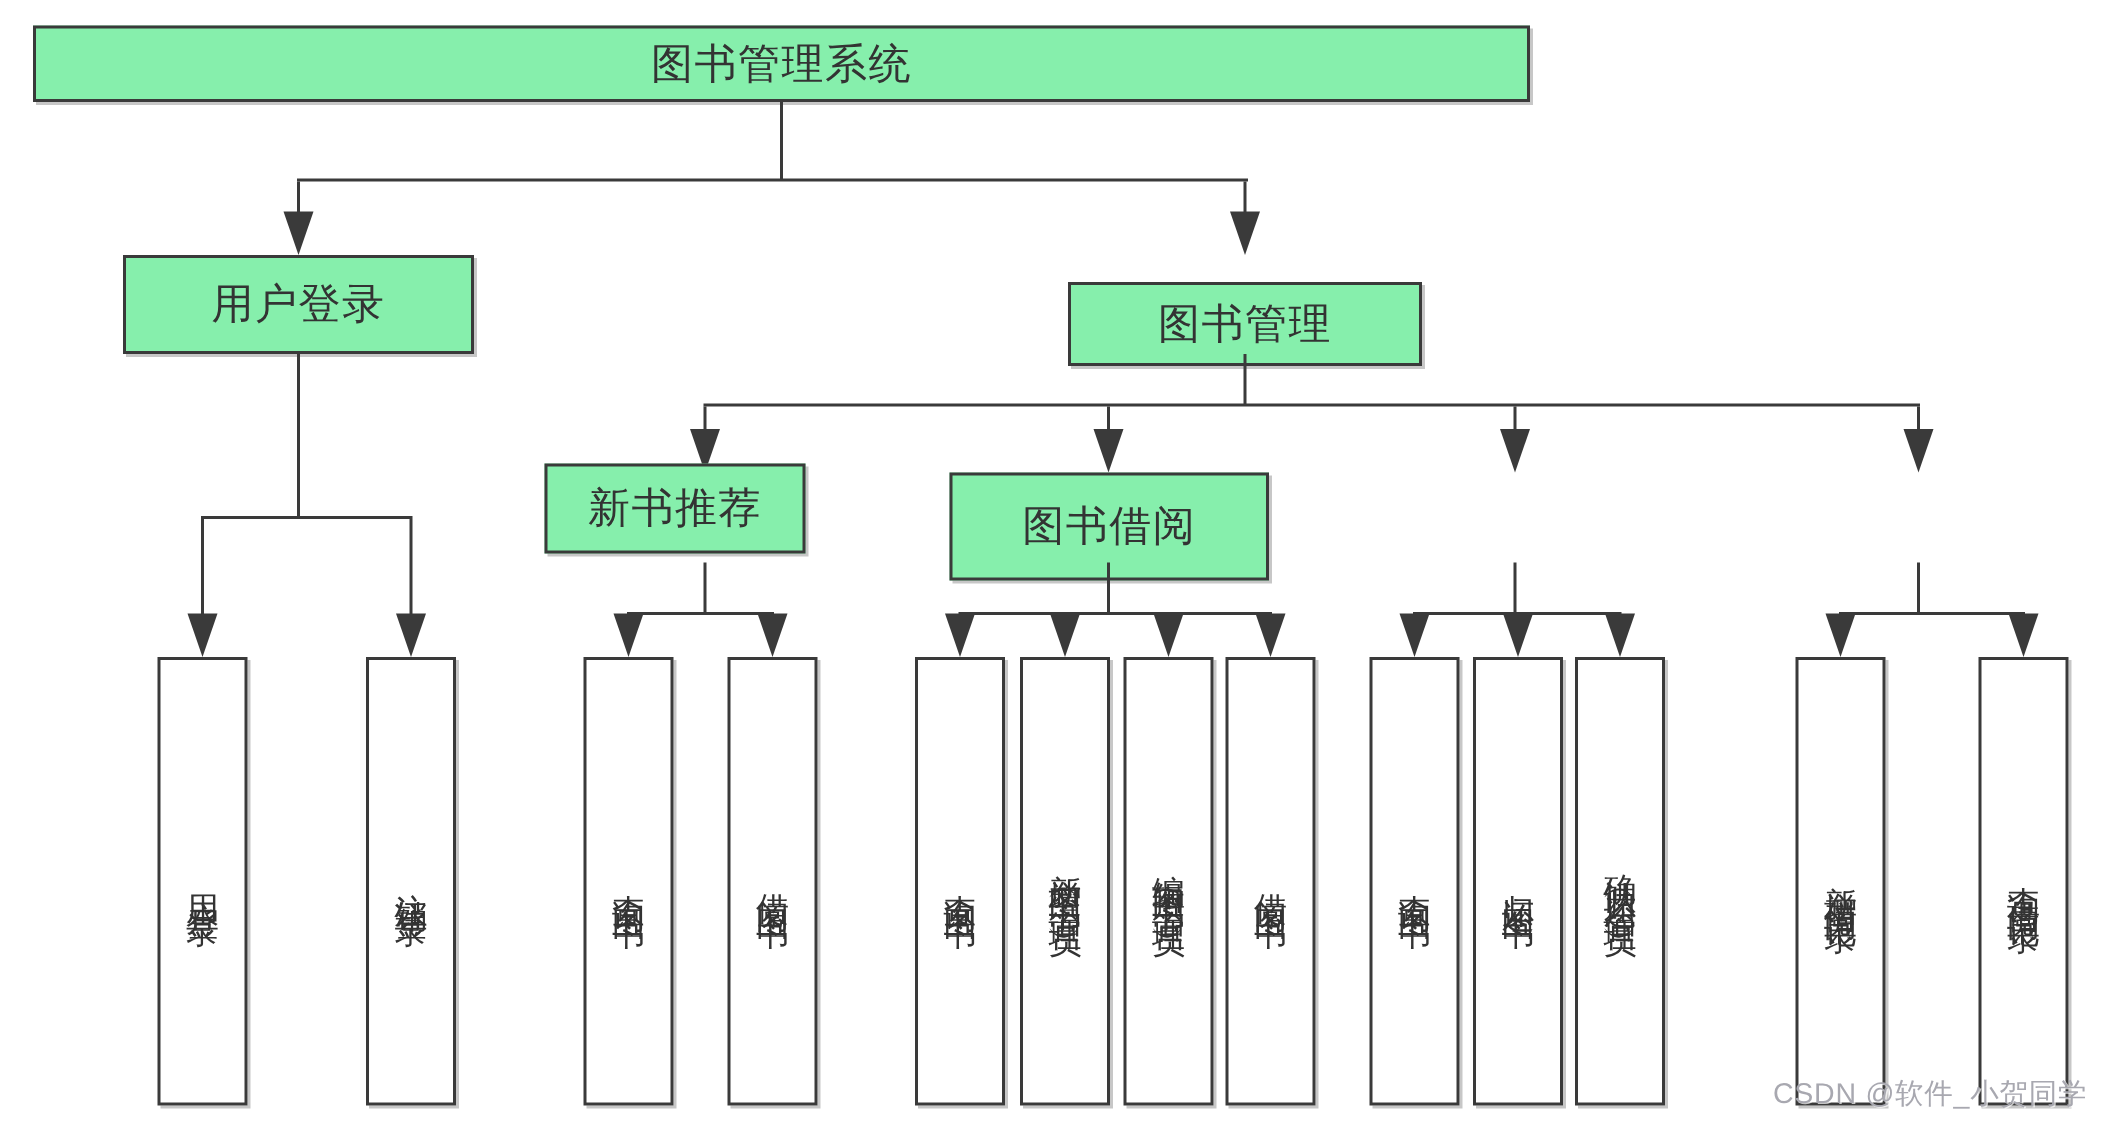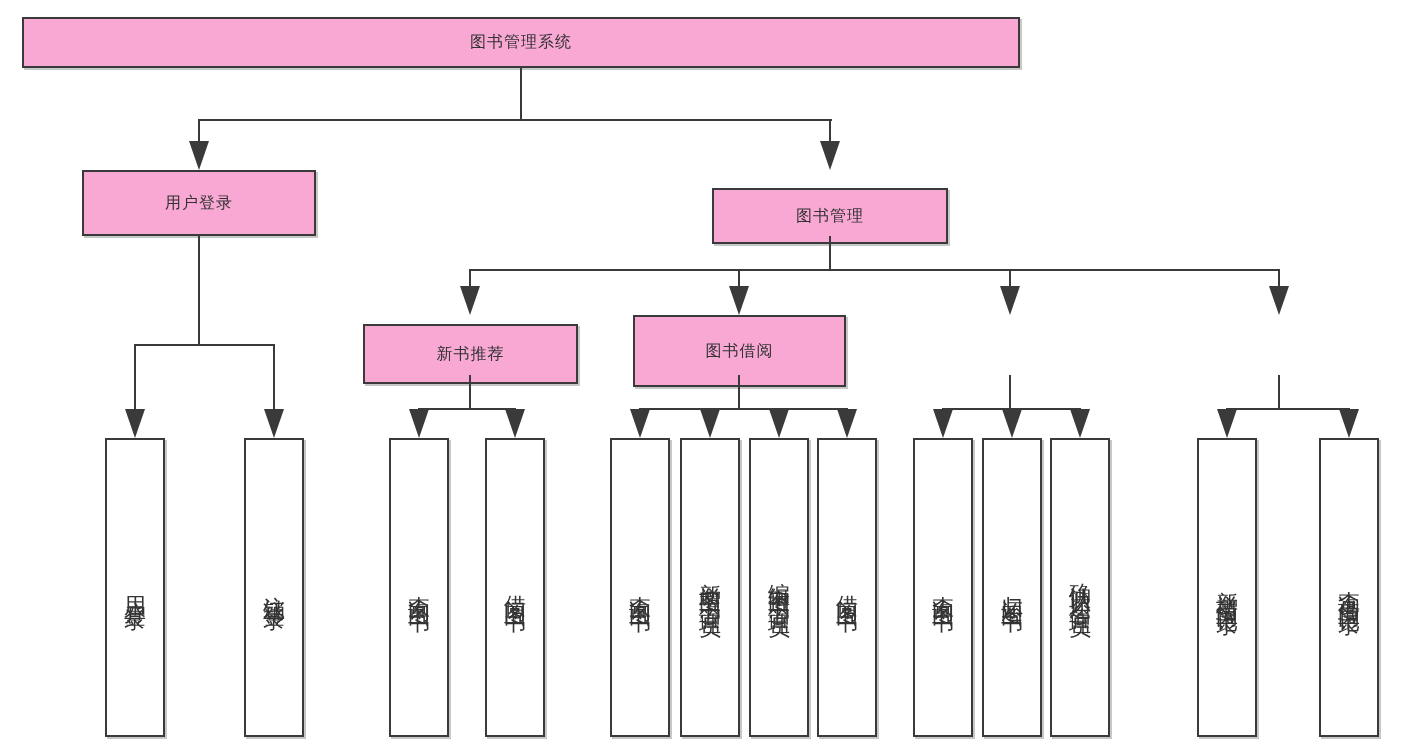--- a/index.html
+++ b/index.html
@@ -14,23 +14,23 @@
   .canvas{
     position:relative;
     width:1405px;height:747px;
     background:var(--background);
     overflow:hidden;
   }
   
   .box{
     position:absolute;
     border:2.5px solid var(--line);
-    background:#f9a8d4;
+    background:#86efac;
     display:flex;align-items:center;justify-content:center;
-    font-size:16px;
+    font-size:28px;
     letter-spacing:1px;
     color:var(--text);
     box-shadow:2px 2px 0 rgba(70,70,70,0.30);
   }
   .leaf{
     position:absolute;
     border:2.5px solid var(--line);
     background:#fff;
     display:flex;align-items:center;justify-content:center;
     box-shadow:2px 2px 0 rgba(70,70,70,0.30);
@@ -94,21 +94,21 @@
   <div class="hline" style="left:469px;top:269px;width:811px"></div>
   <div class="vline" style="left:469px;top:271px;height:16px"></div>
   <div class="arw" style="left:460px;top:286px"></div>
   <div class="vline" style="left:738px;top:271px;height:16px"></div>
   <div class="arw" style="left:729px;top:286px"></div>
   <div class="vline" style="left:1009px;top:271px;height:16px"></div>
   <div class="arw" style="left:1000px;top:286px"></div>
   <div class="vline" style="left:1278px;top:271px;height:16px"></div>
   <div class="arw" style="left:1269px;top:286px"></div>
 
-  <div class="box" style="left:363px;top:324px;width:215px;height:60px">新书推荐</div>
+  <div class="box" style="left:363px;top:309px;width:174px;height:60px">新书推荐</div>
   <div class="box" style="left:633px;top:315px;width:213px;height:72px">图书借阅</div>
 
   <div class="vline" style="left:469px;top:375px;height:34px"></div>
   <div class="hline" style="left:418px;top:408px;width:98px"></div>
   <div class="arw" style="left:409px;top:409px"></div>
   <div class="arw" style="left:505px;top:409px"></div>
 
   <div class="vline" style="left:738px;top:375px;height:34px"></div>
   <div class="hline" style="left:639px;top:408px;width:209px"></div>
   <div class="arw" style="left:630px;top:409px"></div>
@@ -160,14 +160,15 @@
   <div class="leaf" style="left:1050px;top:438px;width:60px;height:299px">
     <span>确认归还（管理员）</span>
   </div>
   <div class="leaf" style="left:1197px;top:438px;width:60px;height:299px">
     <span>新增借阅记录</span>
   </div>
   <div class="leaf" style="left:1319px;top:438px;width:60px;height:299px">
     <span>查询借阅记录</span>
   </div>
 
+  <div class="watermark">CSDN @软件_小贺同学</div>
 
 </div>
 
 </body></html>

